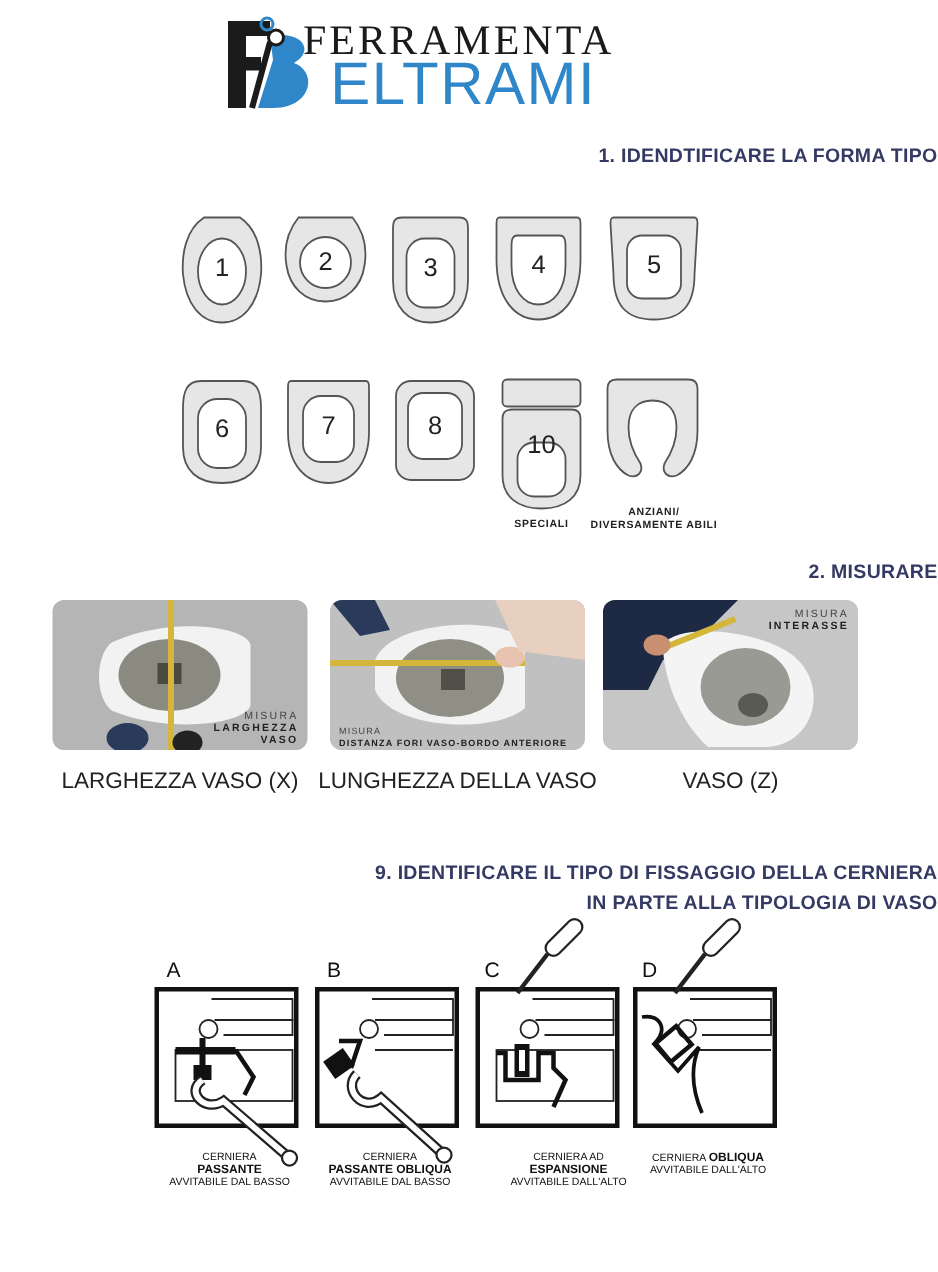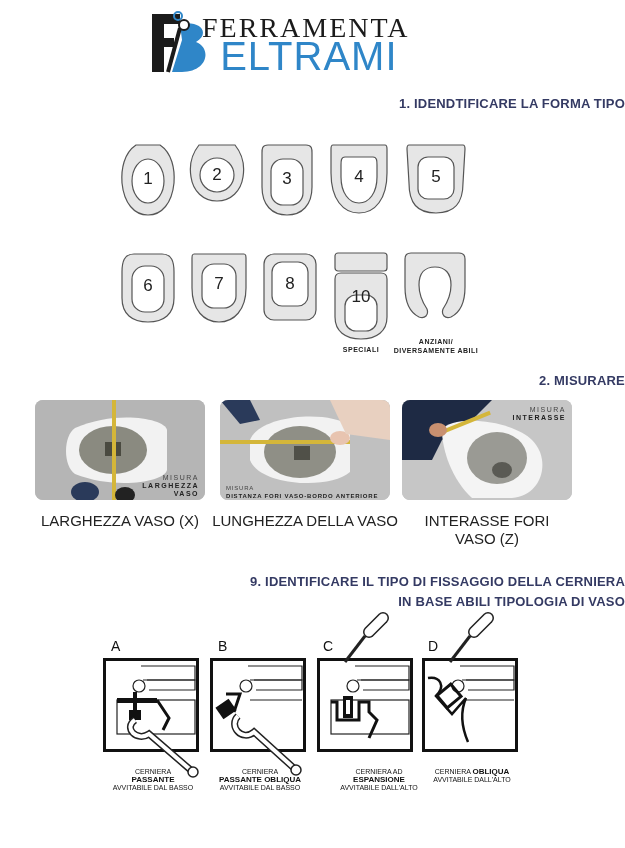--- a/index.html
+++ b/index.html
@@ -179,26 +179,25 @@
   </div>
 </div>
 
 <div class="photo-caption" style="left:35px;top:512px;width:170px;">
   <div>LARGHEZZA VASO (X)</div>
 </div>
 <div class="photo-caption" style="left:210px;top:512px;width:190px;">
   <div>LUNGHEZZA DELLA VASO</div>
 </div>
 <div class="photo-caption" style="left:402px;top:512px;width:170px;">
-  <div>INTERASSE FORI</div>
   <div>VASO (Z)</div>
 </div>
 
 <div class="heading" style="top:574px;">9. IDENTIFICARE IL TIPO DI FISSAGGIO DELLA CERNIERA</div>
-<div class="heading" style="top:594px;">IN BASE ABILI TIPOLOGIA DI VASO</div>
+<div class="heading" style="top:594px;">IN PARTE ALLA TIPOLOGIA DI VASO</div>
 
 <div class="hinge" style="left:103px;width:100px;height:130px;">
   <div class="hinge-letter" style="left:8px;top:2px;">A</div>
   <div class="hinge-box" style="left:0;">
     <svg width="96" height="120" viewBox="0 0 96 120" style="position:absolute;left:-3px;top:-3px;overflow:visible;">
       <path d="M38 8 L92 8 L92 22 L40 22" fill="none" stroke="#222" stroke-width="1.2"></path>
       <path d="M44 22 L92 22 L92 32 L46 32" fill="none" stroke="#222" stroke-width="1.2"></path>
       <circle cx="36" cy="28" r="6" fill="#fff" stroke="#222" stroke-width="1.2"></circle>
       <rect x="14" y="42" width="78" height="34" fill="none" stroke="#222" stroke-width="1.2"></rect>
       <rect x="14" y="40" width="40" height="5" fill="#111"></rect>

